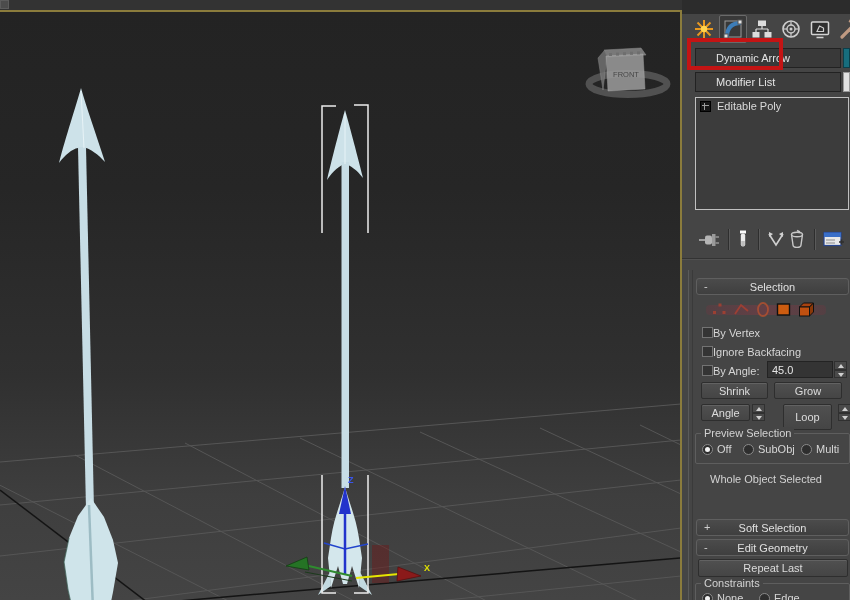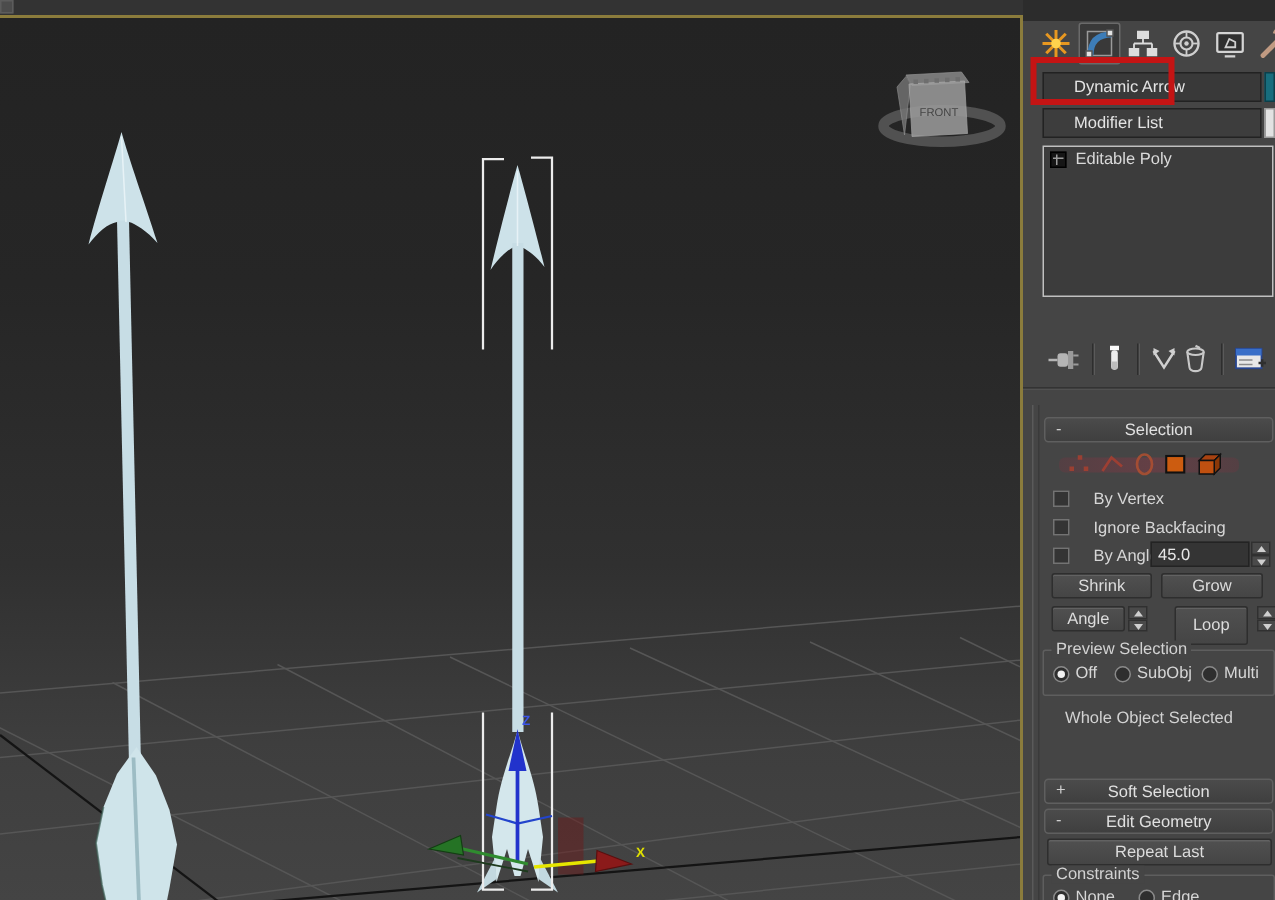--- a/index.html
+++ b/index.html
@@ -20,39 +20,39 @@
   .tabs{position:absolute;left:0;top:15px;height:30px;width:168px;}
   .tab{position:absolute;top:0;width:28px;height:28px;display:flex;align-items:center;justify-content:center;border-radius:2px;}
   .tab.active{background:#393939;border:1px solid #6a6a6a;box-sizing:border-box;}
   .field{position:absolute;background:#393939;border:1px solid #222;box-sizing:border-box;
     color:#e4e4e4;display:flex;align-items:center;padding-left:20px;white-space:nowrap;overflow:hidden;}
   .name-field{left:13px;top:48px;width:146px;height:20px;}
   .color-swatch{position:absolute;left:161px;top:48px;width:7px;height:20px;background:#176d7d;border:1px solid #0c3f4a;box-sizing:border-box;}
   .modlist{left:13px;top:72px;width:146px;height:20px;background:#3d3d3d;}
   .modlist-btn{position:absolute;left:161px;top:72px;width:7px;height:20px;background:#e2e2e2;border:1px solid #9a9a9a;box-sizing:border-box;}
   .red-annot{position:absolute;left:5px;top:38px;width:96px;height:32px;box-sizing:border-box;border:4px solid #c41414;z-index:30;}
-  .stack{position:absolute;left:13px;top:97px;width:154px;height:101px;background:#3c3c3c;border:1px solid #c0c0c0;box-sizing:border-box;}
+  .stack{position:absolute;left:13px;top:97px;width:154px;height:113px;background:#3c3c3c;border:1px solid #c0c0c0;box-sizing:border-box;}
   .stack-row{display:flex;align-items:center;height:16px;padding-left:4px;gap:6px;color:#dadada;}
   .plusbox{position:relative;width:9px;height:9px;background:#161616;border:1px solid #000;}
   .plusbox::before,.plusbox::after{content:"";position:absolute;background:#9c9c9c;}
   .plusbox::before{left:1px;right:1px;top:3px;height:1px;}
   .plusbox::after{top:1px;bottom:1px;left:3px;width:1px;}
   .stack-tools{position:absolute;left:0;top:228px;width:168px;height:24px;}
   .stack-tools .ticon{position:absolute;top:0;}
   .vsep{position:absolute;top:1px;width:1px;height:21px;background:#2e2e2e;box-shadow:1px 0 0 #5a5a5a;}
   .divider{position:absolute;left:0;top:258px;width:168px;height:1px;background:#333;box-shadow:0 1px 0 #515151;}
   .rail{position:absolute;left:6px;top:270px;height:330px;width:3px;border-left:1px solid #5a5a5a;border-right:1px solid #3a3a3a;}
   .rollout{position:absolute;left:14px;width:153px;height:17px;box-sizing:border-box;
     background:linear-gradient(#4b4b4b,#3f3f3f);border:1px solid #5f5f5f;border-radius:3px;
     display:flex;align-items:center;justify-content:center;color:#e0e0e0;}
   .rollout .toggle{position:absolute;left:7px;top:1px;color:#cfcfcf;}
   .btn{position:absolute;box-sizing:border-box;background:linear-gradient(#505050,#454545);
     border:1px solid #2e2e2e;border-radius:2px;box-shadow:inset 0 1px 0 #626262;
     display:flex;align-items:center;justify-content:center;color:#dcdcdc;}
-  .cb-row{position:absolute;left:20px;display:flex;align-items:center;gap:16px;height:13px;}
+  .cb-row{position:absolute;left:20px;display:flex;align-items:center;gap:0;height:13px;}
   .cb{width:11px;height:11px;background:#343434;border:1px solid #737373;box-sizing:border-box;}
   .numfield{position:absolute;background:#343434;border:1px solid #232323;box-sizing:border-box;
     color:#e6e6e6;display:flex;align-items:center;padding-left:4px;}
   .spinner{position:absolute;width:13px;display:flex;flex-direction:column;}
   .spinner .sp{flex:1;background:#4a4a4a;border:1px solid #303030;box-sizing:border-box;position:relative;}
   .spinner .sp::after{content:"";position:absolute;left:3px;border-left:3px solid transparent;border-right:3px solid transparent;}
   .spinner .up::after{top:2px;border-bottom:4px solid #cfcfcf;}
   .spinner .dn::after{top:2px;border-top:4px solid #cfcfcf;}
   .groupbox{position:absolute;border:1px solid #5e5e5e;border-radius:2px;box-sizing:border-box;}
   .grouptitle{position:absolute;background:#454545;padding:0 3px;color:#d2d2d2;white-space:nowrap;z-index:2;}

